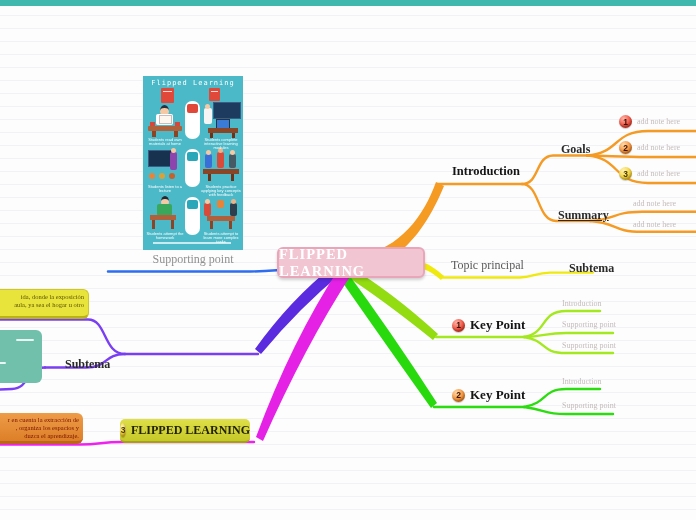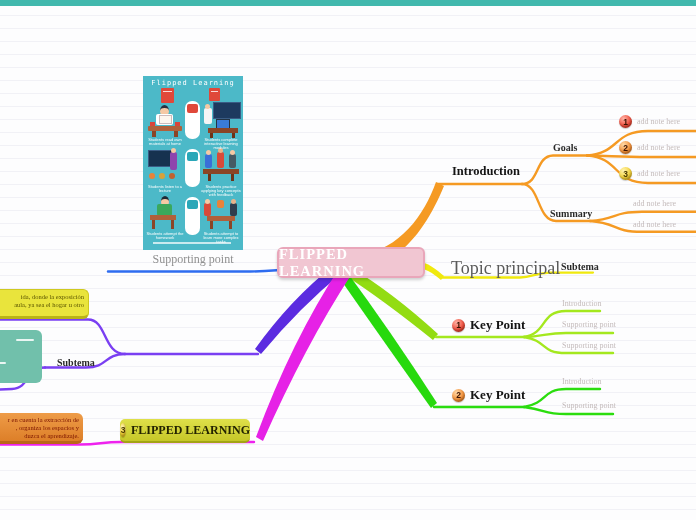--- a/index.html
+++ b/index.html
@@ -13,23 +13,23 @@
   svg.wires{left:0;top:0;pointer-events:none;}
 
   
   #central{left:277px;top:247px;width:144px;height:27px;background:#f1c6d2;
     border:2px solid #e9a6ba;border-radius:6px;box-shadow:0 2px 3px rgba(0,0,0,.18);
     color:#fff;font-weight:bold;font-size:14.5px;letter-spacing:1px;
     display:flex;align-items:center;justify-content:center;}
 
   
   .lbl-main{font-weight:bold;font-size:12.5px;color:#141414;white-space:nowrap;}
-  .lbl-sub{font-weight:bold;font-size:10px;color:#2a2a2a;white-space:nowrap;}
+  .lbl-sub{font-weight:bold;font-size:12px;color:#2a2a2a;white-space:nowrap;margin-left:8px;}
   .lbl-note{font-size:8px;color:#c4bbbb;white-space:nowrap;}
-  .lbl-topic{font-size:18px;color:#5a5a5a;white-space:nowrap;}
+  .lbl-topic{font-size:12px;color:#5a5a5a;white-space:nowrap;}
   .lbl-caption{font-size:12px;color:#8f8f8f;text-align:center;}
 
   .badge{width:13px;height:13px;border-radius:50%;display:inline-flex;align-items:center;justify-content:center;
     font-family:"Liberation Sans",sans-serif;font-size:8.5px;font-weight:bold;color:#3a1202;
     box-shadow:inset -1px -2px 2px rgba(0,0,0,.25), 0 1px 1px rgba(0,0,0,.2);}
   .badge-red{background:radial-gradient(circle at 35% 28%,#ffb3a6,#ef5140 55%,#c52714);}
   .badge-orange{background:radial-gradient(circle at 35% 28%,#ffd9a8,#f3913a 55%,#d06a12);}
   .badge-yellow{background:radial-gradient(circle at 35% 28%,#fff3b0,#f4d33c 55%,#d8ab12);color:#4a3a02;}
 
   .kp-row{display:flex;align-items:center;gap:5px;}
@@ -206,21 +206,21 @@
     <div class="cap" style="left:58px;top:156px;">Students attempt to learn more complex tasks</div>
     <div class="shape" style="left:10px;top:166px;width:78px;height:2px;background:rgba(255,255,255,.7);"></div>
   </div>
 
   <div class="abs lbl-caption" style="left:128px;top:252px;width:130px;">Supporting point</div>
 
   <div id="central" class="abs">FLIPPED LEARNING</div>
 
   <div class="abs lbl-main" style="left:452px;top:164px;">Introduction</div>
   <div class="abs lbl-sub" style="left:553px;top:142px;">Goals</div>
-  <div class="abs lbl-sub" style="left:550px;top:208px;">Summary</div>
+  <div class="abs lbl-sub" style="left:550px;top:208px;text-decoration:underline;">Summary</div>
 
   <div class="abs badge badge-red" style="left:619px;top:115px;">1</div>
   <div class="abs lbl-note" style="left:637px;top:117px;">add note here</div>
   <div class="abs badge badge-orange" style="left:619px;top:141px;">2</div>
   <div class="abs lbl-note" style="left:637px;top:143px;">add note here</div>
   <div class="abs badge badge-yellow" style="left:619px;top:167px;">3</div>
   <div class="abs lbl-note" style="left:637px;top:169px;">add note here</div>
 
   <div class="abs lbl-note" style="left:633px;top:199px;">add note here</div>
   <div class="abs lbl-note" style="left:633px;top:220px;">add note here</div>

